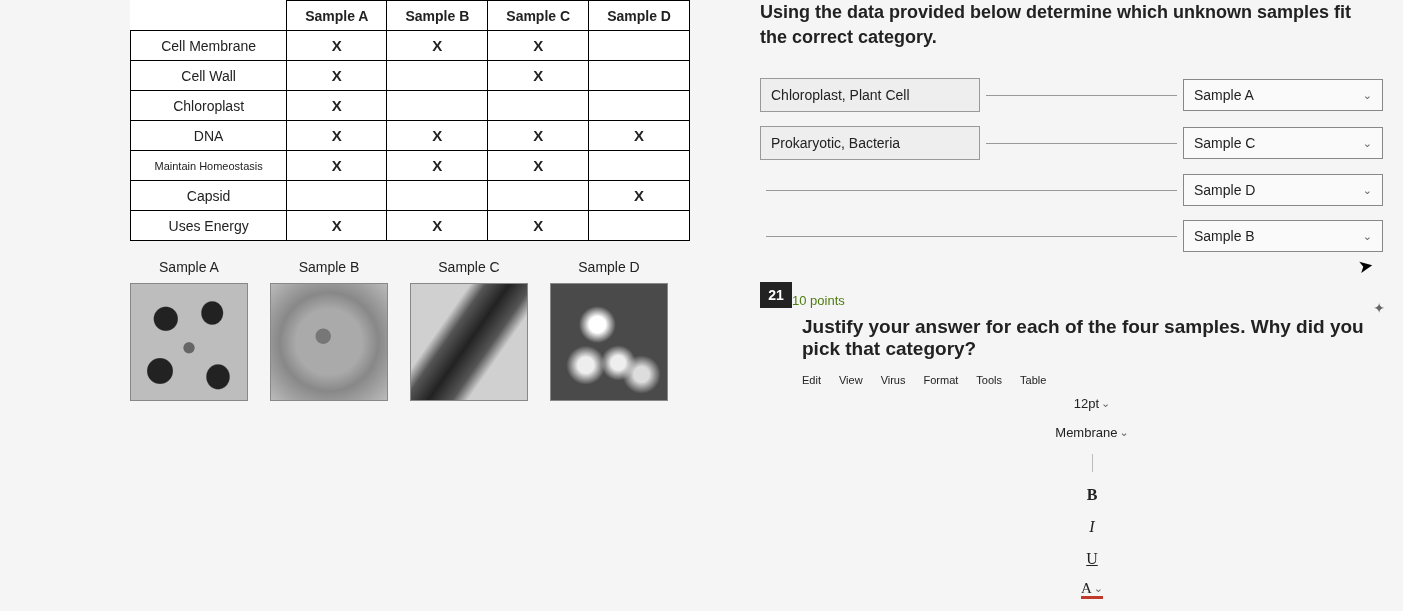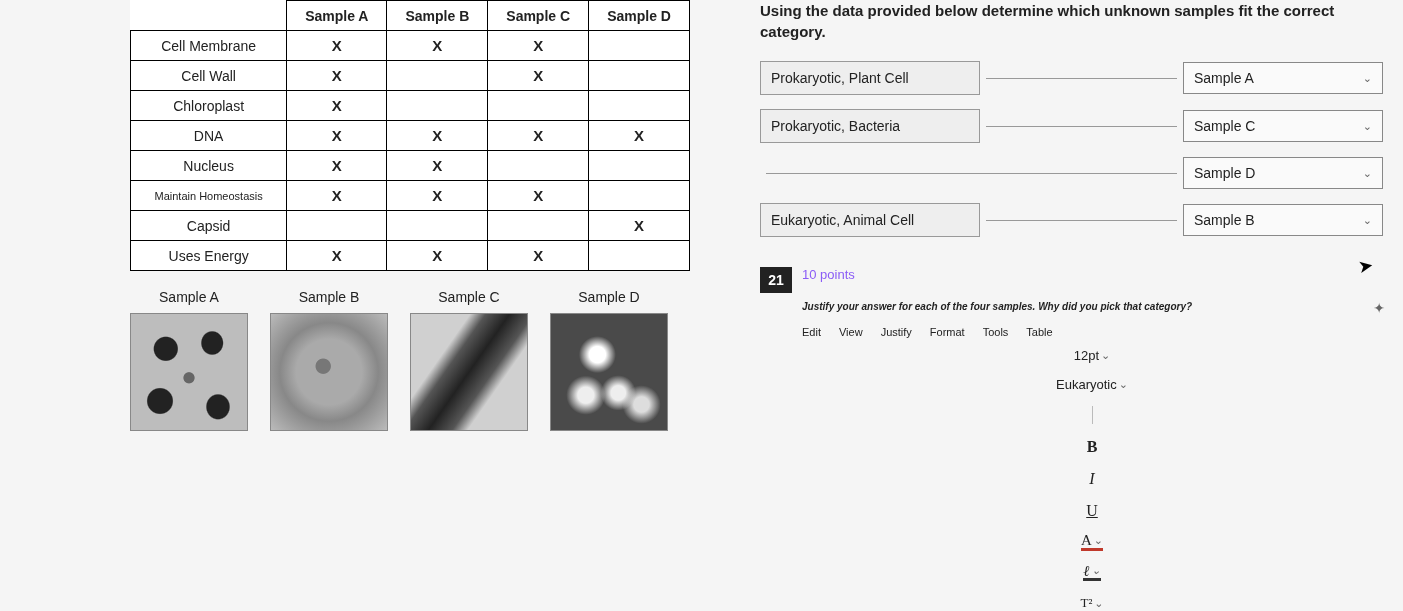--- a/index.html
+++ b/index.html
@@ -70,24 +70,24 @@
     position: relative;
     overflow: hidden;
   }
   
   .thumbA { background: radial-gradient(circle at 50% 55%, #666 6%, transparent 7%), radial-gradient(ellipse at 30% 30%, #222 10%, transparent 11%), radial-gradient(ellipse at 70% 25%, #222 9%, transparent 10%), radial-gradient(ellipse at 25% 75%, #222 10%, transparent 11%), radial-gradient(ellipse at 75% 80%, #222 9%, transparent 10%), #bdbdbd; }
   .thumbB { background: radial-gradient(circle at 45% 45%, #777 8%, transparent 9%), radial-gradient(circle at 50% 50%, #aaa 40%, #888 60%, #bbb 100%); }
   .thumbC { background: linear-gradient(125deg, #d0d0d0 30%, #555 38%, #222 50%, #555 62%, #d0d0d0 70%), #cfcfcf; }
   .thumbD { background: radial-gradient(circle at 40% 35%, #fff 8%, rgba(255,255,255,0) 18%), radial-gradient(circle at 30% 70%, #eee 7%, rgba(255,255,255,0) 17%), radial-gradient(circle at 58% 68%, #eee 7%, rgba(255,255,255,0) 17%), radial-gradient(circle at 78% 78%, #ddd 6%, rgba(255,255,255,0) 15%), #4a4a4a; }
 
   .instruction {
-    font-size: 15px;
+    font-size: 18px;
     font-weight: bold;
     line-height: 1.4;
-    margin-bottom: 19px;
+    margin-bottom: 28px;
   }
   .match-row {
     display: flex;
     align-items: center;
     margin-bottom: 14px;
   }
   .match-label {
     width: 220px;
     border: 1px solid #999;
     background: #eee;
@@ -106,31 +106,31 @@
     background: #fafafa;
     padding: 7px 10px;
     font-size: 14px;
     display: flex;
     justify-content: space-between;
     align-items: center;
     cursor: pointer;
   }
   .chev { font-size: 11px; color: #666; }
 
-  .qrow { display: flex; align-items: flex-start; gap: 10px; margin-top: 30px; }
+  .qrow { display: flex; align-items: flex-end; margin-top: 30px; }
   .qnum {
     background: #222;
     color: #fff;
     width: 32px; height: 26px;
     display:flex; align-items:center; justify-content:center;
     font-weight: bold;
     font-size: 14px;
   }
-  .points { font-size: 13px; color: #8b5cf6; }
-  .qtext { font-size: 10px; font-weight: bold; margin: 8px 0 14px 42px; font-style: italic; }
+  .points { font-size: 13px; color: #4d7c0f; }
+  .qtext { font-size: 19px; font-weight: bold; margin: 8px 0 14px 42px; }
 
   .editor {
     margin-left: 42px;
     width: 580px;
   }
   .menubar {
     display: flex;
     gap: 18px;
     font-size: 11px;
     margin-bottom: 10px;
@@ -211,27 +211,20 @@
         <td class="mark"></td>
       </tr>
       <tr>
         <td class="rowhdr">DNA</td>
         <td class="mark">X</td>
         <td class="mark">X</td>
         <td class="mark">X</td>
         <td class="mark">X</td>
       </tr>
       <tr>
-        <td class="rowhdr">Nucleus</td>
-        <td class="mark">X</td>
-        <td class="mark">X</td>
-        <td class="mark"></td>
-        <td class="mark"></td>
-      </tr>
-      <tr>
         <td class="rowhdr small">Maintain Homeostasis</td>
         <td class="mark">X</td>
         <td class="mark">X</td>
         <td class="mark">X</td>
         <td class="mark"></td>
       </tr>
       <tr>
         <td class="rowhdr">Capsid</td>
         <td class="mark"></td>
         <td class="mark"></td>
@@ -265,21 +258,21 @@
         <span class="imglabel">Sample D</span>
         <div class="thumb thumbD"></div>
       </div>
     </div>
   </div>
 
   <div class="right-col">
     <div class="instruction">Using the data provided below determine which unknown samples fit the correct category.</div>
 
     <div class="match-row">
-      <div class="match-label">Prokaryotic, Plant Cell</div>
+      <div class="match-label">Chloroplast, Plant Cell</div>
       <div class="match-line"></div>
       <div class="match-select">
         <span>Sample A</span>
         <span class="chev">⌄</span>
       </div>
     </div>
     <div class="match-row">
       <div class="match-label">Prokaryotic, Bacteria</div>
       <div class="match-line"></div>
       <div class="match-select">
@@ -288,50 +281,49 @@
       </div>
     </div>
     <div class="match-row">
       <div class="match-line"></div>
       <div class="match-select">
         <span>Sample D</span>
         <span class="chev">⌄</span>
       </div>
     </div>
     <div class="match-row">
-      <div class="match-label">Eukaryotic, Animal Cell</div>
       <div class="match-line"></div>
       <div class="match-select">
         <span>Sample B</span>
         <span class="chev">⌄</span>
       </div>
     </div>
 
     <div class="qrow">
       <div class="qnum">21</div>
       <div class="points">10 points</div>
     </div>
     <div class="qtext">Justify your answer for each of the four samples. Why did you pick that category?</div>
 
     <div class="editor">
       <div class="menubar">
         <span>Edit</span>
         <span>View</span>
-        <span>Justify</span>
+        <span>Virus</span>
         <span>Format</span>
         <span>Tools</span>
         <span>Table</span>
       </div>
       <div class="toolbar">
         <span class="tbtn">
             <span>12pt</span> 
             <span class="chev">⌄</span>
           </span>
         <span class="tbtn">
-            <span>Eukaryotic</span> 
+            <span>Membrane</span> 
             <span class="chev">⌄</span>
           </span>
         <span class="divider"></span>
         <span class="tbtn bold">B</span>
         <span class="tbtn italic">I</span>
         <span class="tbtn under">U</span>
         <span class="tbtn color">
             <span>A</span> 
             <span class="chev">⌄</span>
           </span>

